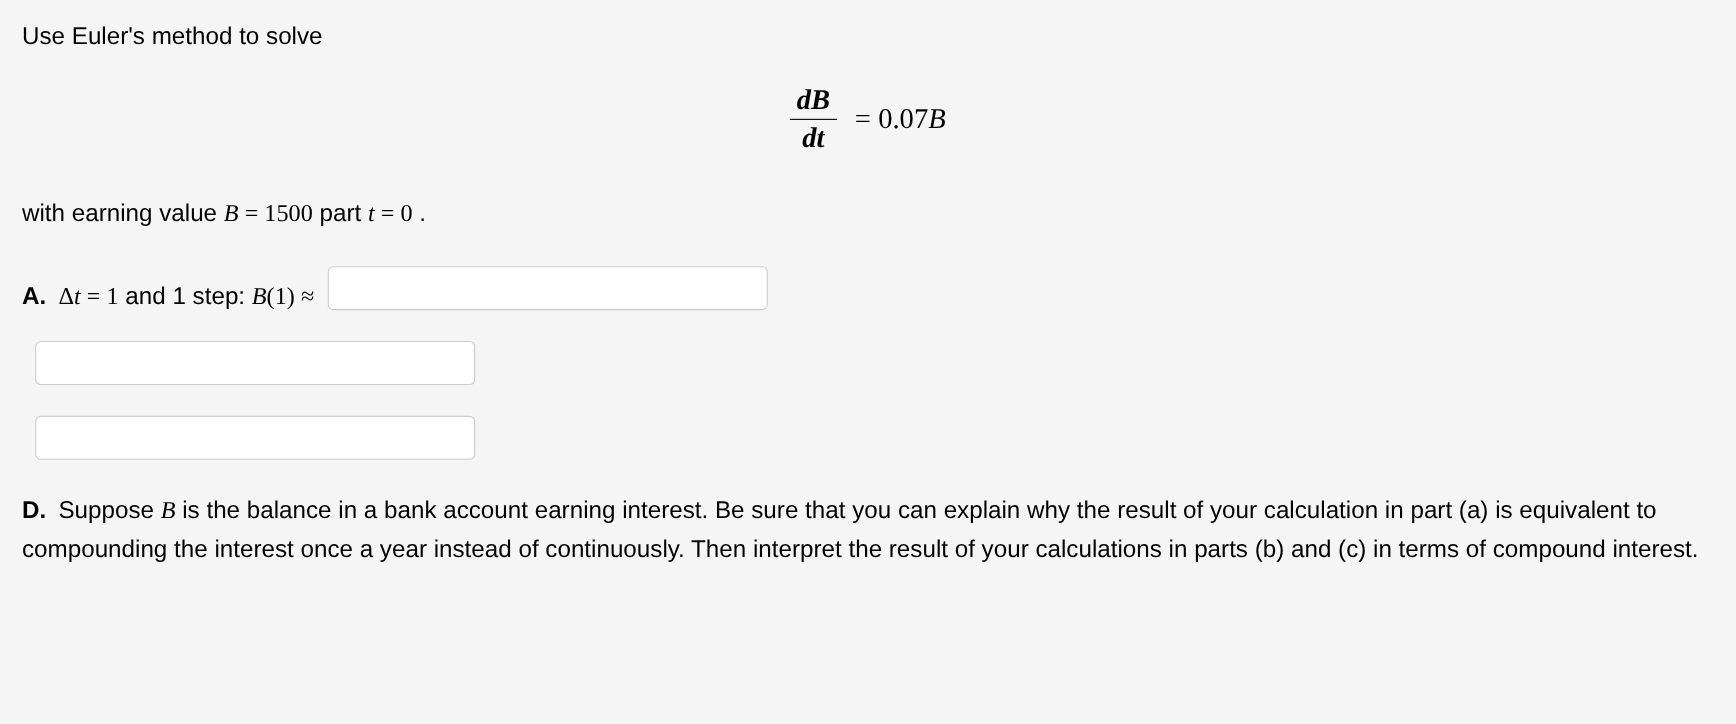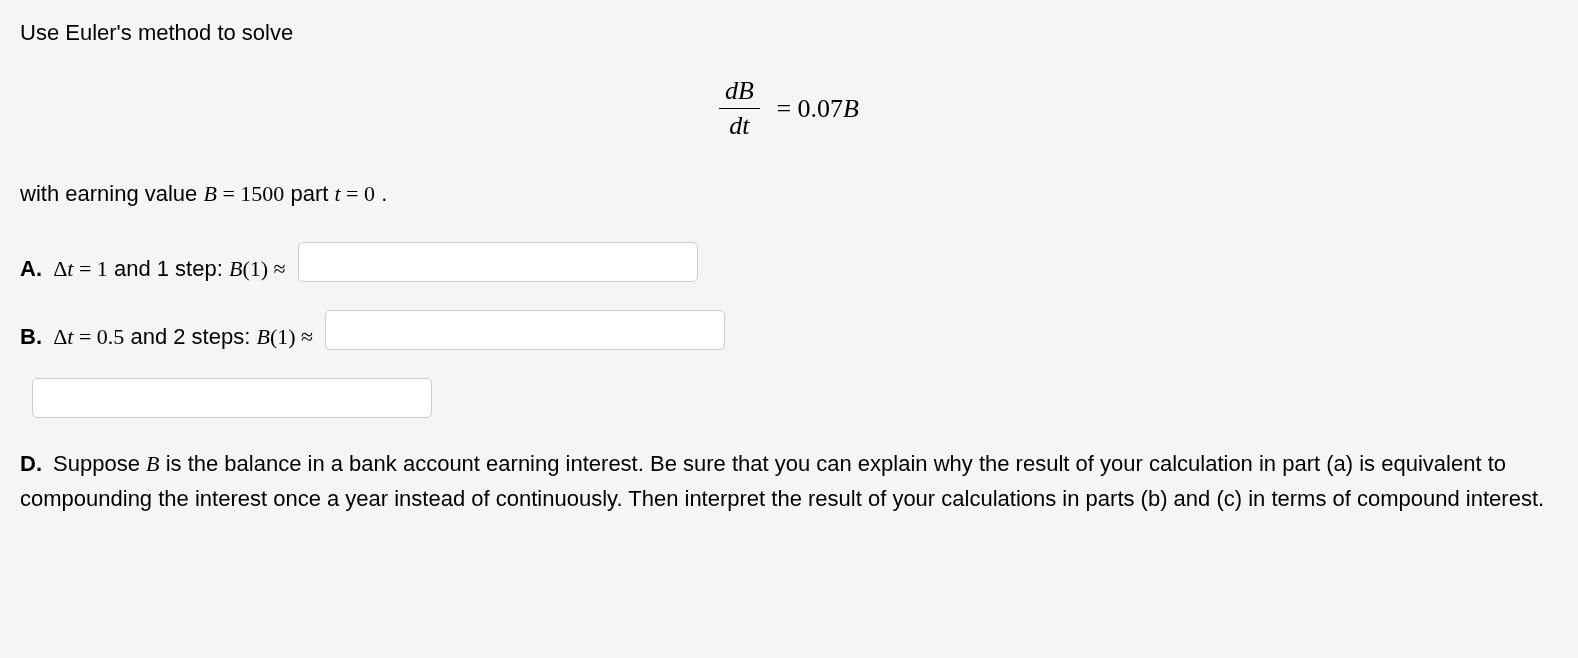--- a/index.html
+++ b/index.html
@@ -22,20 +22,21 @@
       text-align: center;
       margin: 30px 0 40px 0;
       font-family: 'Times New Roman', Times, serif;
       font-size: 26px;
     }
     .fraction {
       display: inline-block;
       vertical-align: middle;
       text-align: center;
       margin-right: 10px;
+      font-weight: bold;
     }
     .fraction .num {
       display: block;
       padding: 0 6px 2px 6px;
       border-bottom: 1.5px solid #000;
       font-style: italic;
     }
     .fraction .den {
       display: block;
       padding: 2px 6px 0 6px;
@@ -104,24 +105,20 @@
 
 <div class="part">
   <span>
     <span class="part-label">A.</span>
     <span class="math upright">Δ</span><span class="math">t</span><span class="math upright"> = </span><span class="math upright">1</span><span> and 1 step: </span><span class="math">B</span><span class="math upright">(1)</span><span class="approx"> ≈ </span>
   </span>
   <input type="text" style="">
 </div>
 
 <div class="part">
-  <span>
-    <span class="part-label">B.</span>
-    <span class="math upright">Δ</span><span class="math">t</span><span class="math upright"> = </span><span class="math upright">0.5</span><span> and 2 steps: </span><span class="math">B</span><span class="math upright">(1)</span><span class="approx"> ≈ </span>
-  </span>
   <input type="text" style="">
 </div>
 
 <div class="part">
   <input type="text" style="">
 </div>
 
 <div class="part-d">
   <span class="part-label">D.</span><span> Suppose </span><span class="math">B</span><span> is the balance in a bank account earning interest. Be sure that you can explain why the result of your calculation in part (a) is equivalent to compounding the interest once a year instead of continuously. Then interpret the result of your calculations in parts (b) and (c) in terms of compound interest.</span>
 </div>

